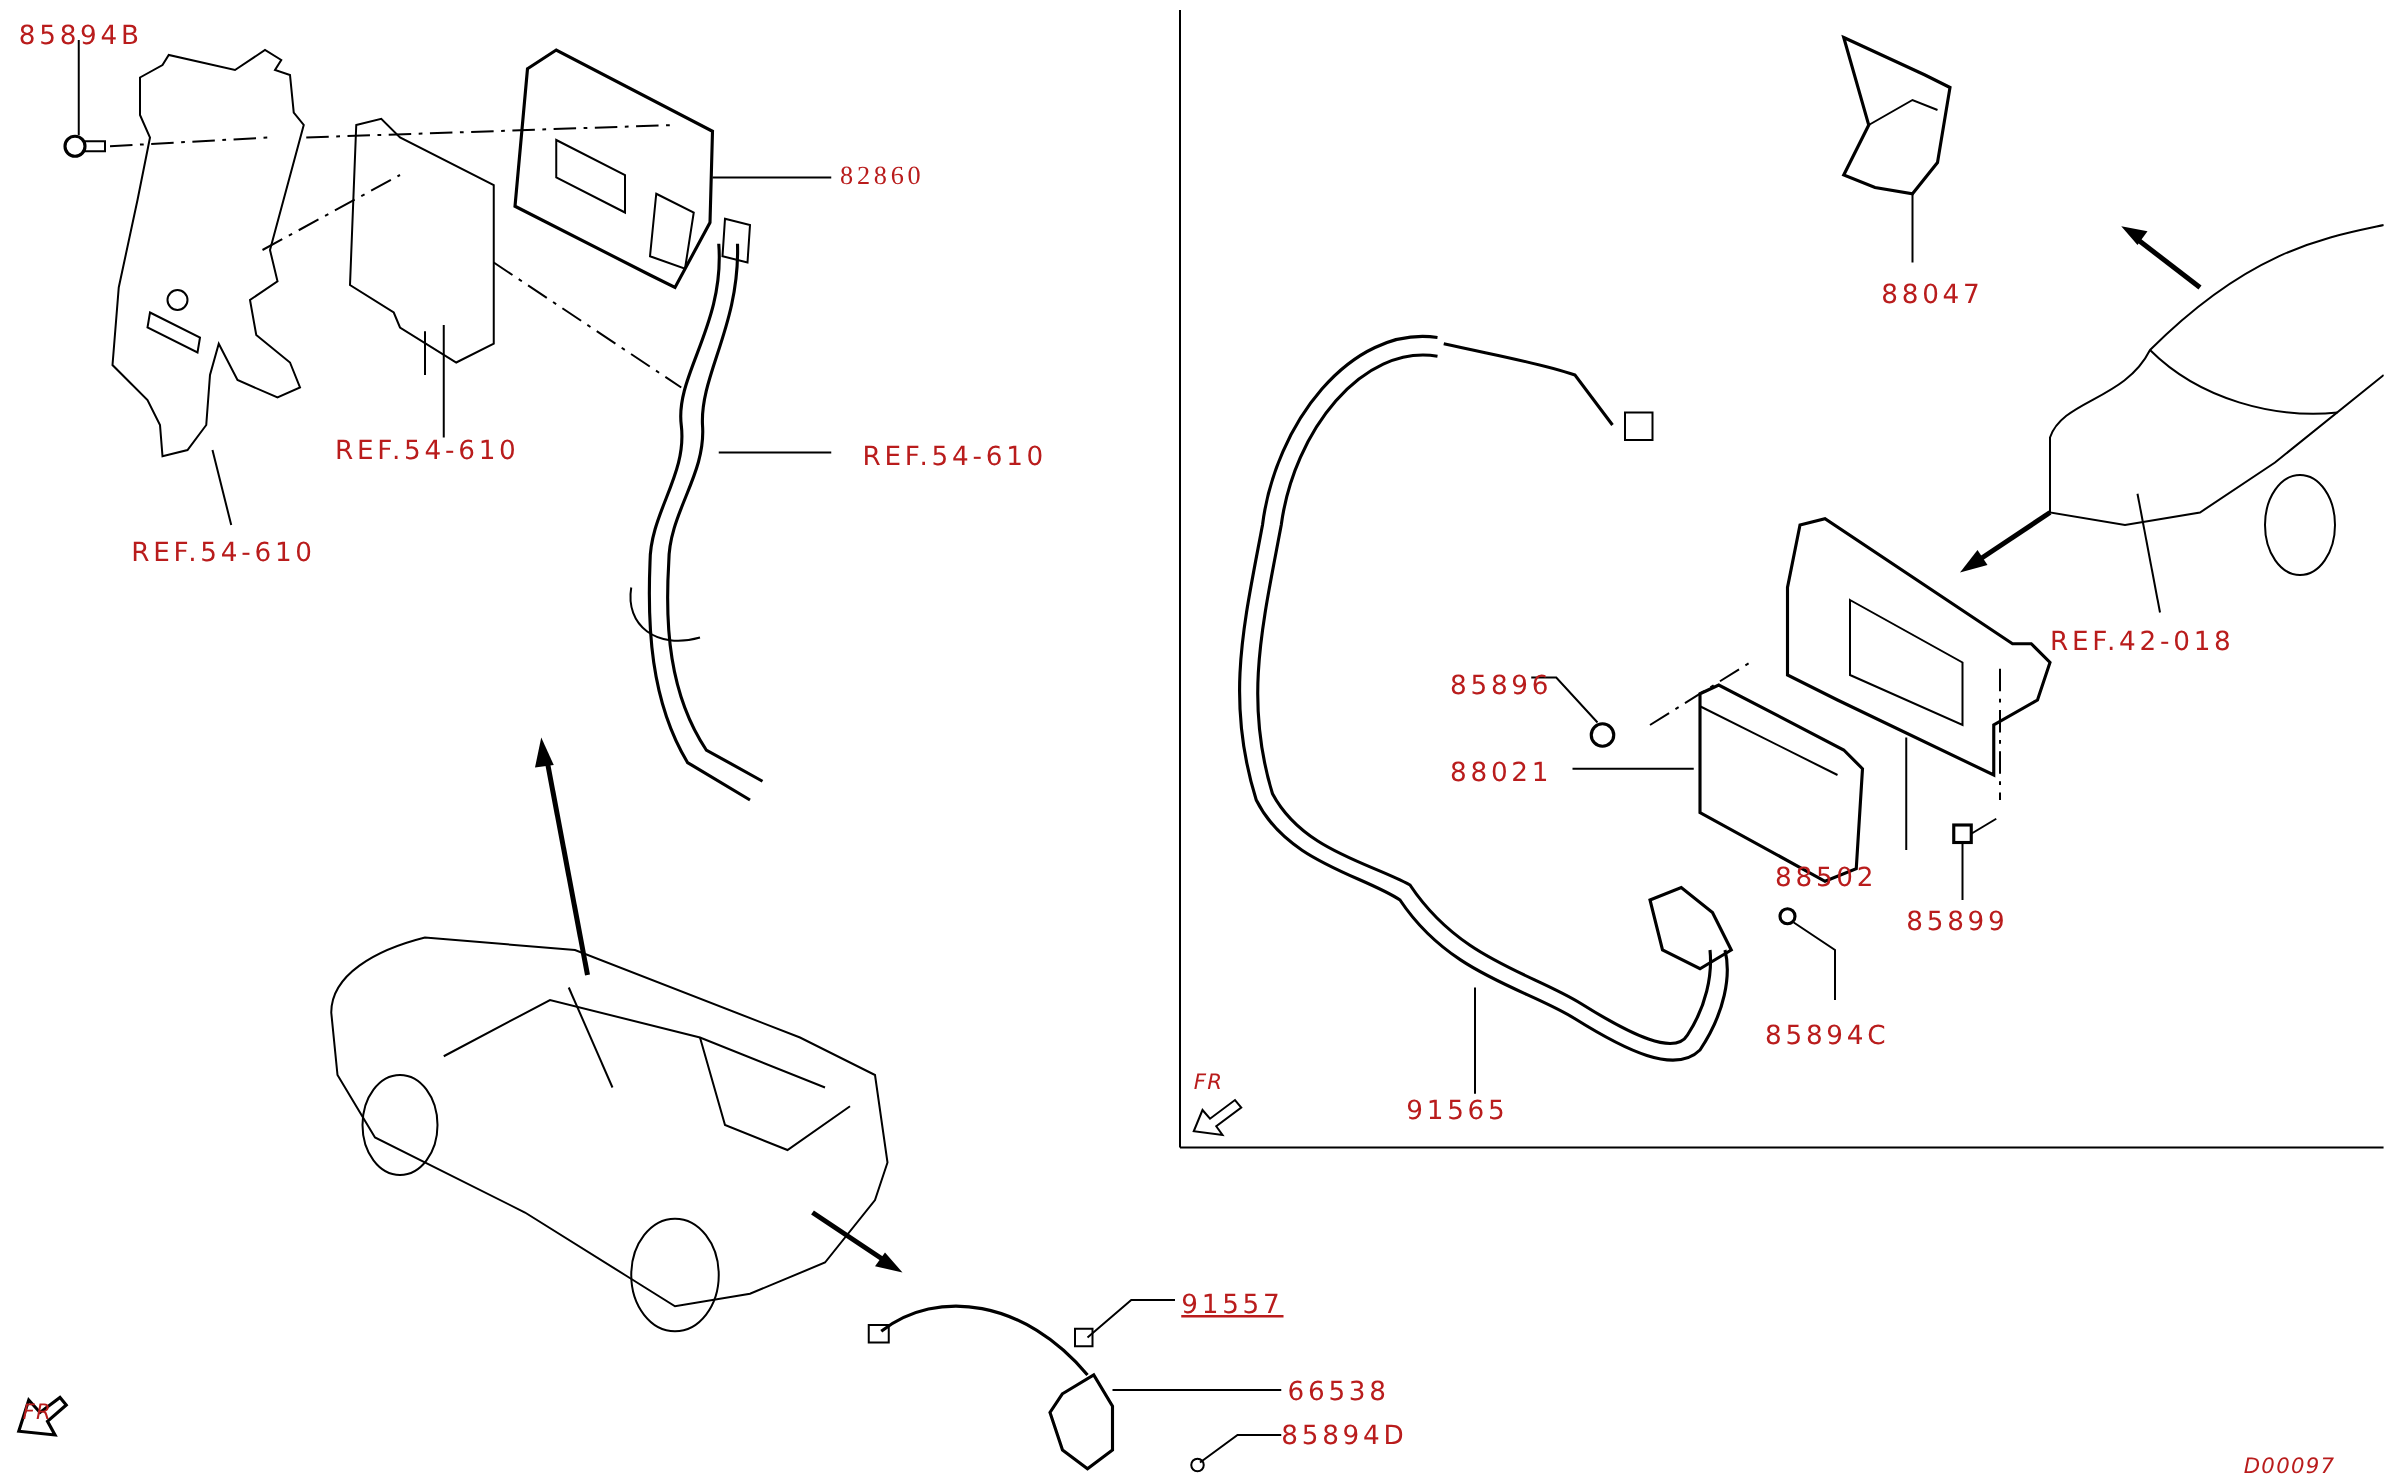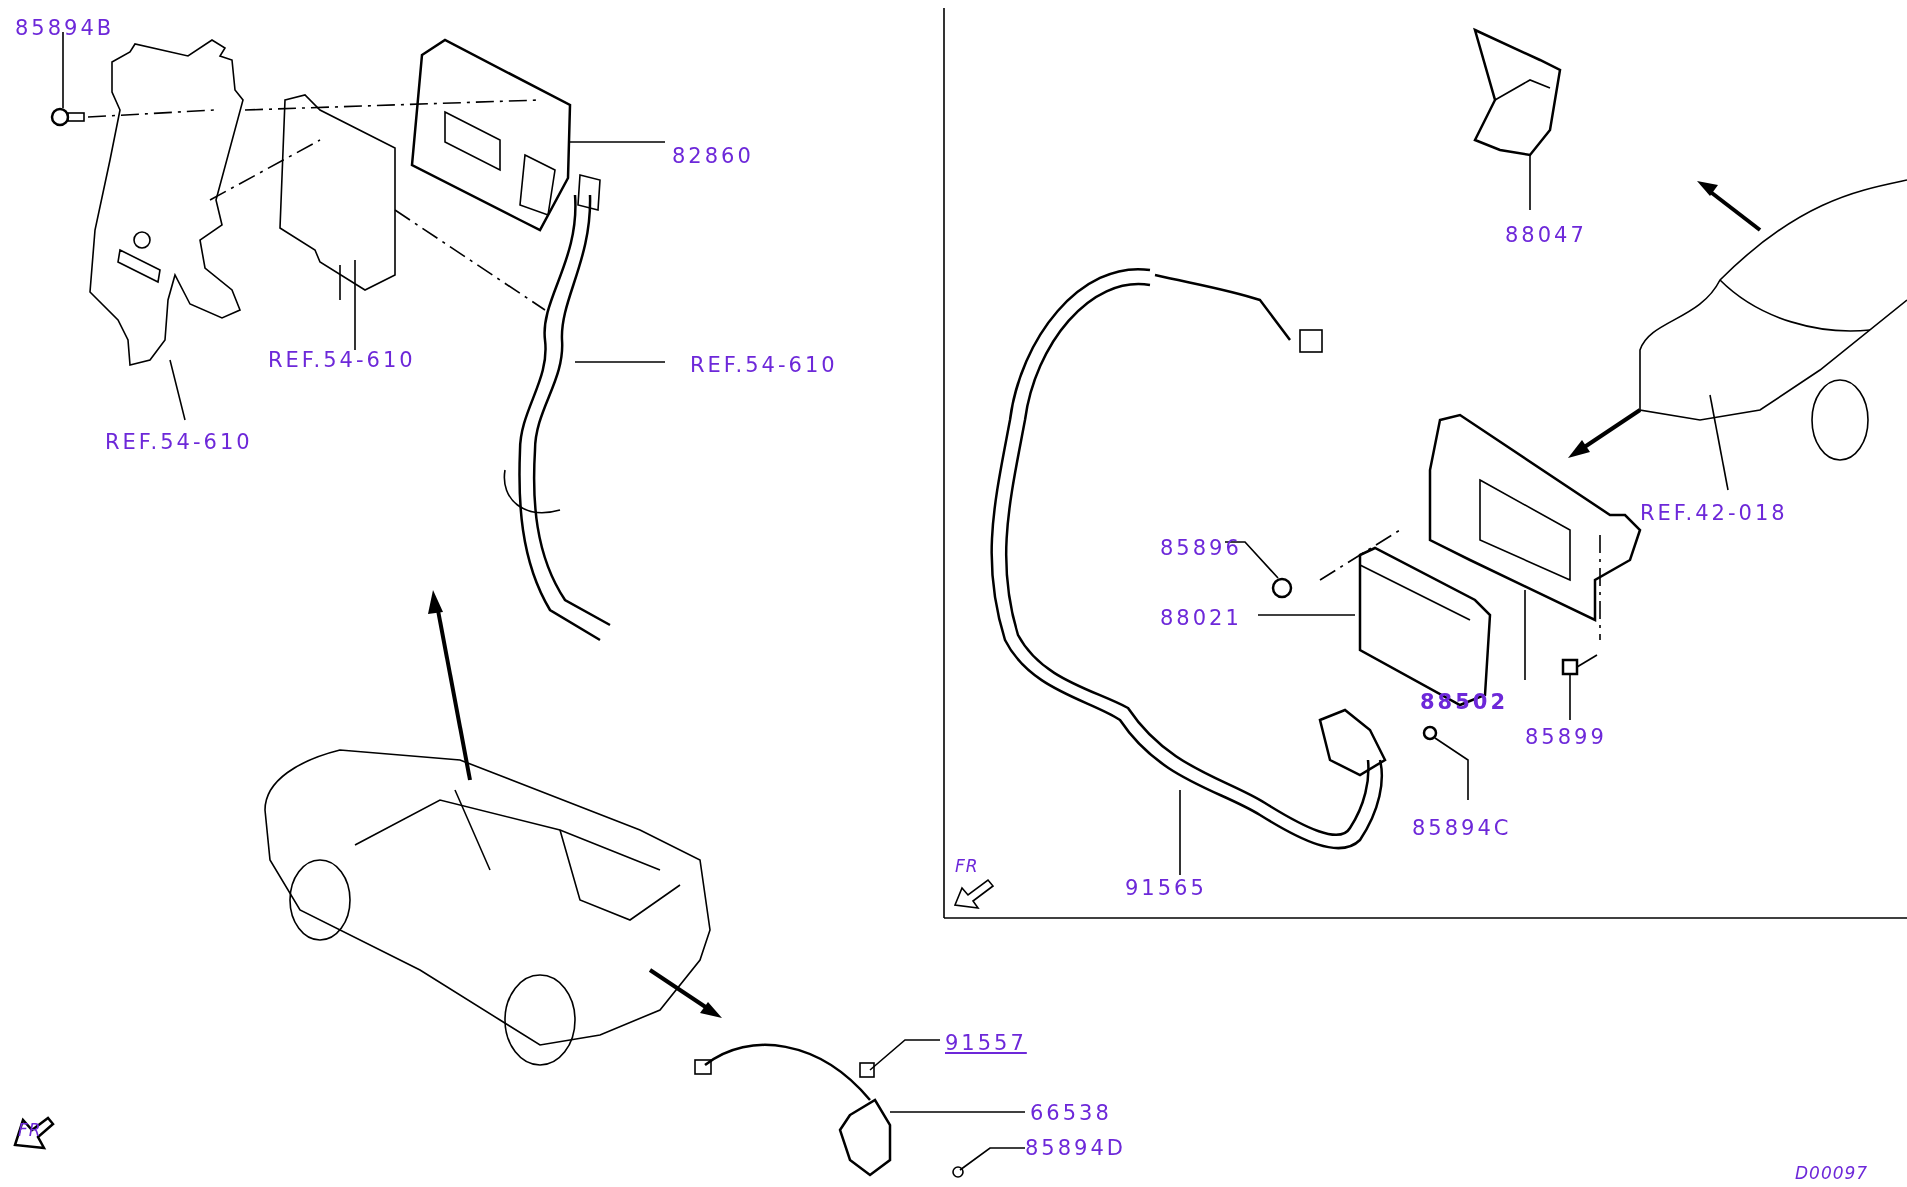--- a/index.html
+++ b/index.html
@@ -1,18 +1,18 @@
 <!DOCTYPE html>
 <html><head>
 <meta charset="utf-8">
 <style>
   html,body{margin:0;padding:0;background:#fff;}
   body{width:1907px;height:1187px;position:relative;overflow:hidden;font-family:"DejaVu Sans",sans-serif;}
   svg{position:absolute;left:0;top:0;}
-  .lbl{position:absolute;font-family:"DejaVu Sans",sans-serif;font-size:21px;letter-spacing:3px;color:#6d28d9;white-space:nowrap;line-height:1;}
+  .lbl{position:absolute;font-family:"DejaVu Sans",sans-serif;font-size:21px;letter-spacing:3px;color:#b91c1c;white-space:nowrap;line-height:1;}
   .lbl.small{font-size:17px;letter-spacing:1px;font-style:italic;}
   .ln{stroke:#000;stroke-width:2.5;fill:none;}
   .thin{stroke:#000;stroke-width:1.6;fill:none;}
   .dash{stroke:#000;stroke-width:1.6;fill:none;stroke-dasharray:18 6 3 6;}
   .fat{stroke:#000;stroke-width:4;fill:none;}
 </style>
 </head>
 <body>
 
 <svg width="1907" height="1187" viewBox="0 0 1907 1187">
@@ -140,29 +140,29 @@
   </g>
   <g>
     <path class="thin" d="M955,905 L962,888 L968,895 L988,880 L993,886 L973,901 L978,908 Z"></path>
   </g>
   <g>
     <path class="ln" d="M15,1145 L23,1120 L32,1130 L48,1118 L53,1124 L38,1137 L44,1148 Z"></path>
   </g>
 </svg>
 
 <div class="lbl" style="left:15px;top:18px;">85894B</div>
-<div class="lbl" style="left:672px;top:146px;">82860</div>
+<div class="lbl" style="left:672px;top:130px;font-family:Liberation Serif, serif;">82860</div>
 <div class="lbl" style="left:268px;top:350px;">REF.54-610</div>
 <div class="lbl" style="left:690px;top:355px;">REF.54-610</div>
 <div class="lbl" style="left:105px;top:432px;">REF.54-610</div>
 <div class="lbl" style="left:1505px;top:225px;">88047</div>
 <div class="lbl" style="left:1640px;top:503px;">REF.42-018</div>
 <div class="lbl" style="left:1160px;top:538px;">85896</div>
 <div class="lbl" style="left:1160px;top:608px;">88021</div>
-<div class="lbl" style="left:1420px;top:692px;font-weight:bold;">88502</div>
+<div class="lbl" style="left:1420px;top:692px;">88502</div>
 <div class="lbl" style="left:1525px;top:727px;">85899</div>
 <div class="lbl" style="left:1412px;top:818px;">85894C</div>
 <div class="lbl" style="left:1125px;top:878px;">91565</div>
 <div class="lbl" style="left:945px;top:1033px;text-decoration:underline;">91557</div>
 <div class="lbl" style="left:1030px;top:1103px;">66538</div>
 <div class="lbl" style="left:1025px;top:1138px;">85894D</div>
 
 <div class="lbl small" style="left:18px;top:1122px;">FR</div>
 <div class="lbl small" style="left:955px;top:858px;">FR</div>
 <div class="lbl small" style="left:1795px;top:1165px;">D00097</div>

